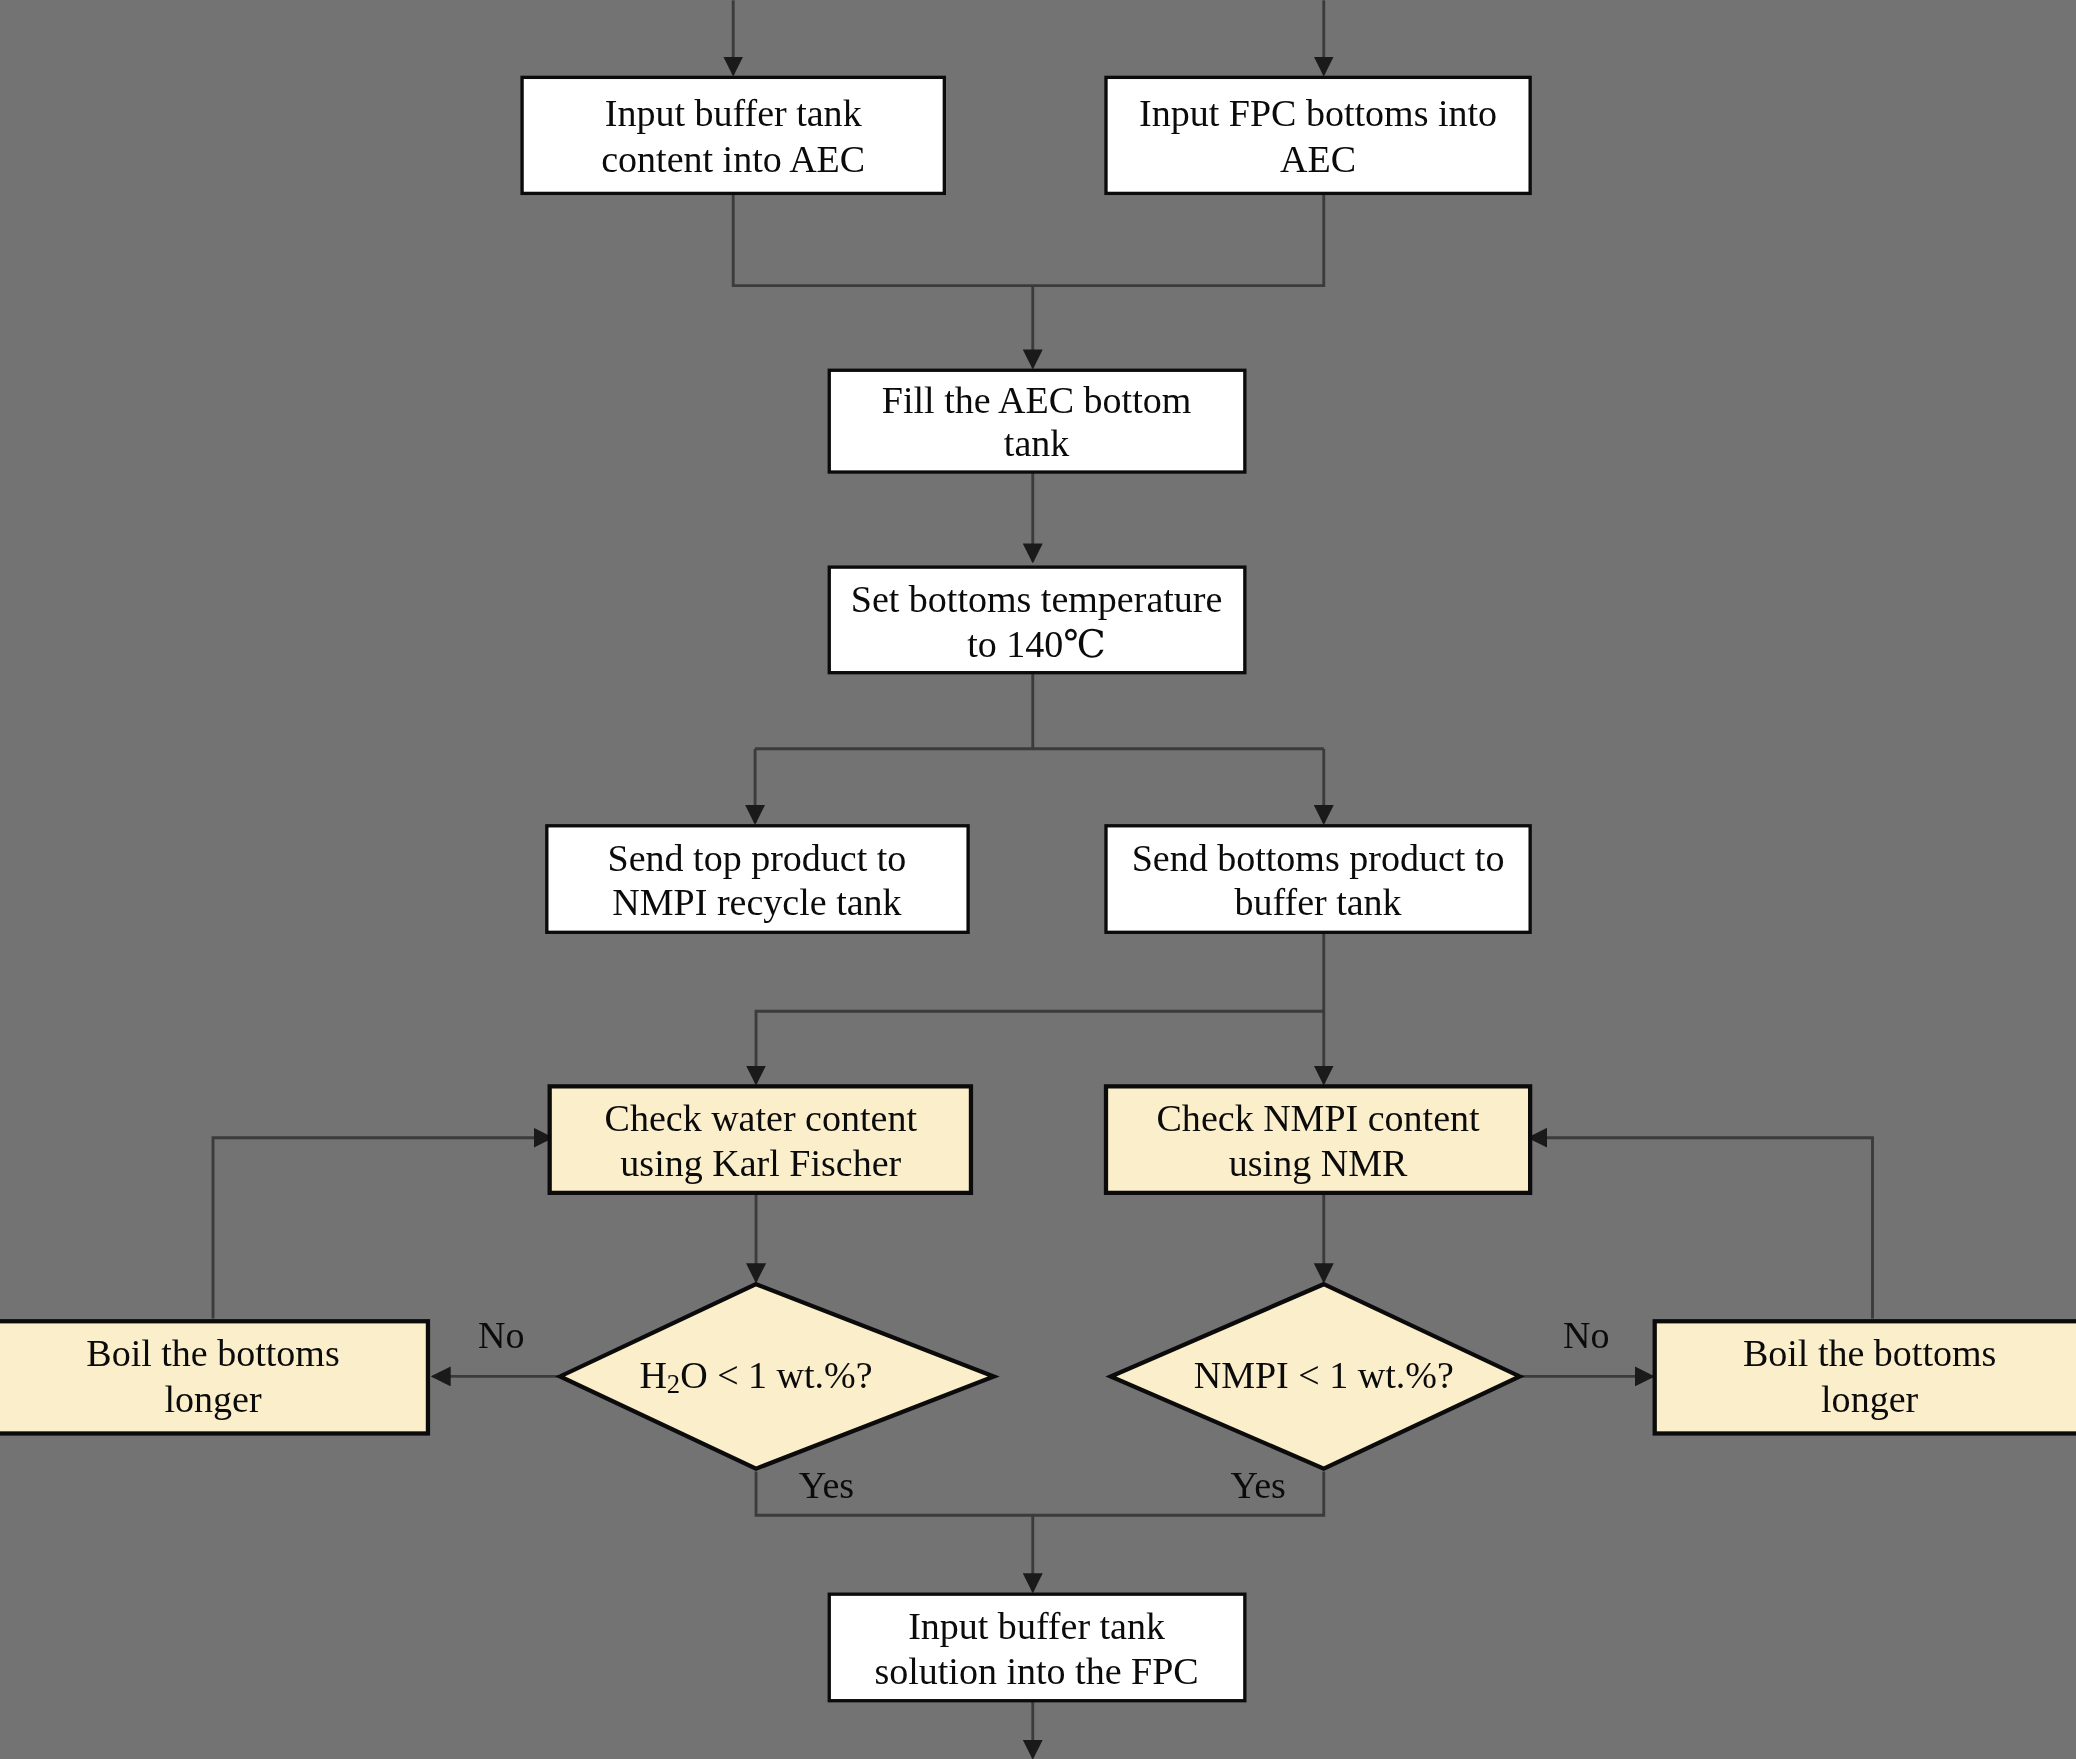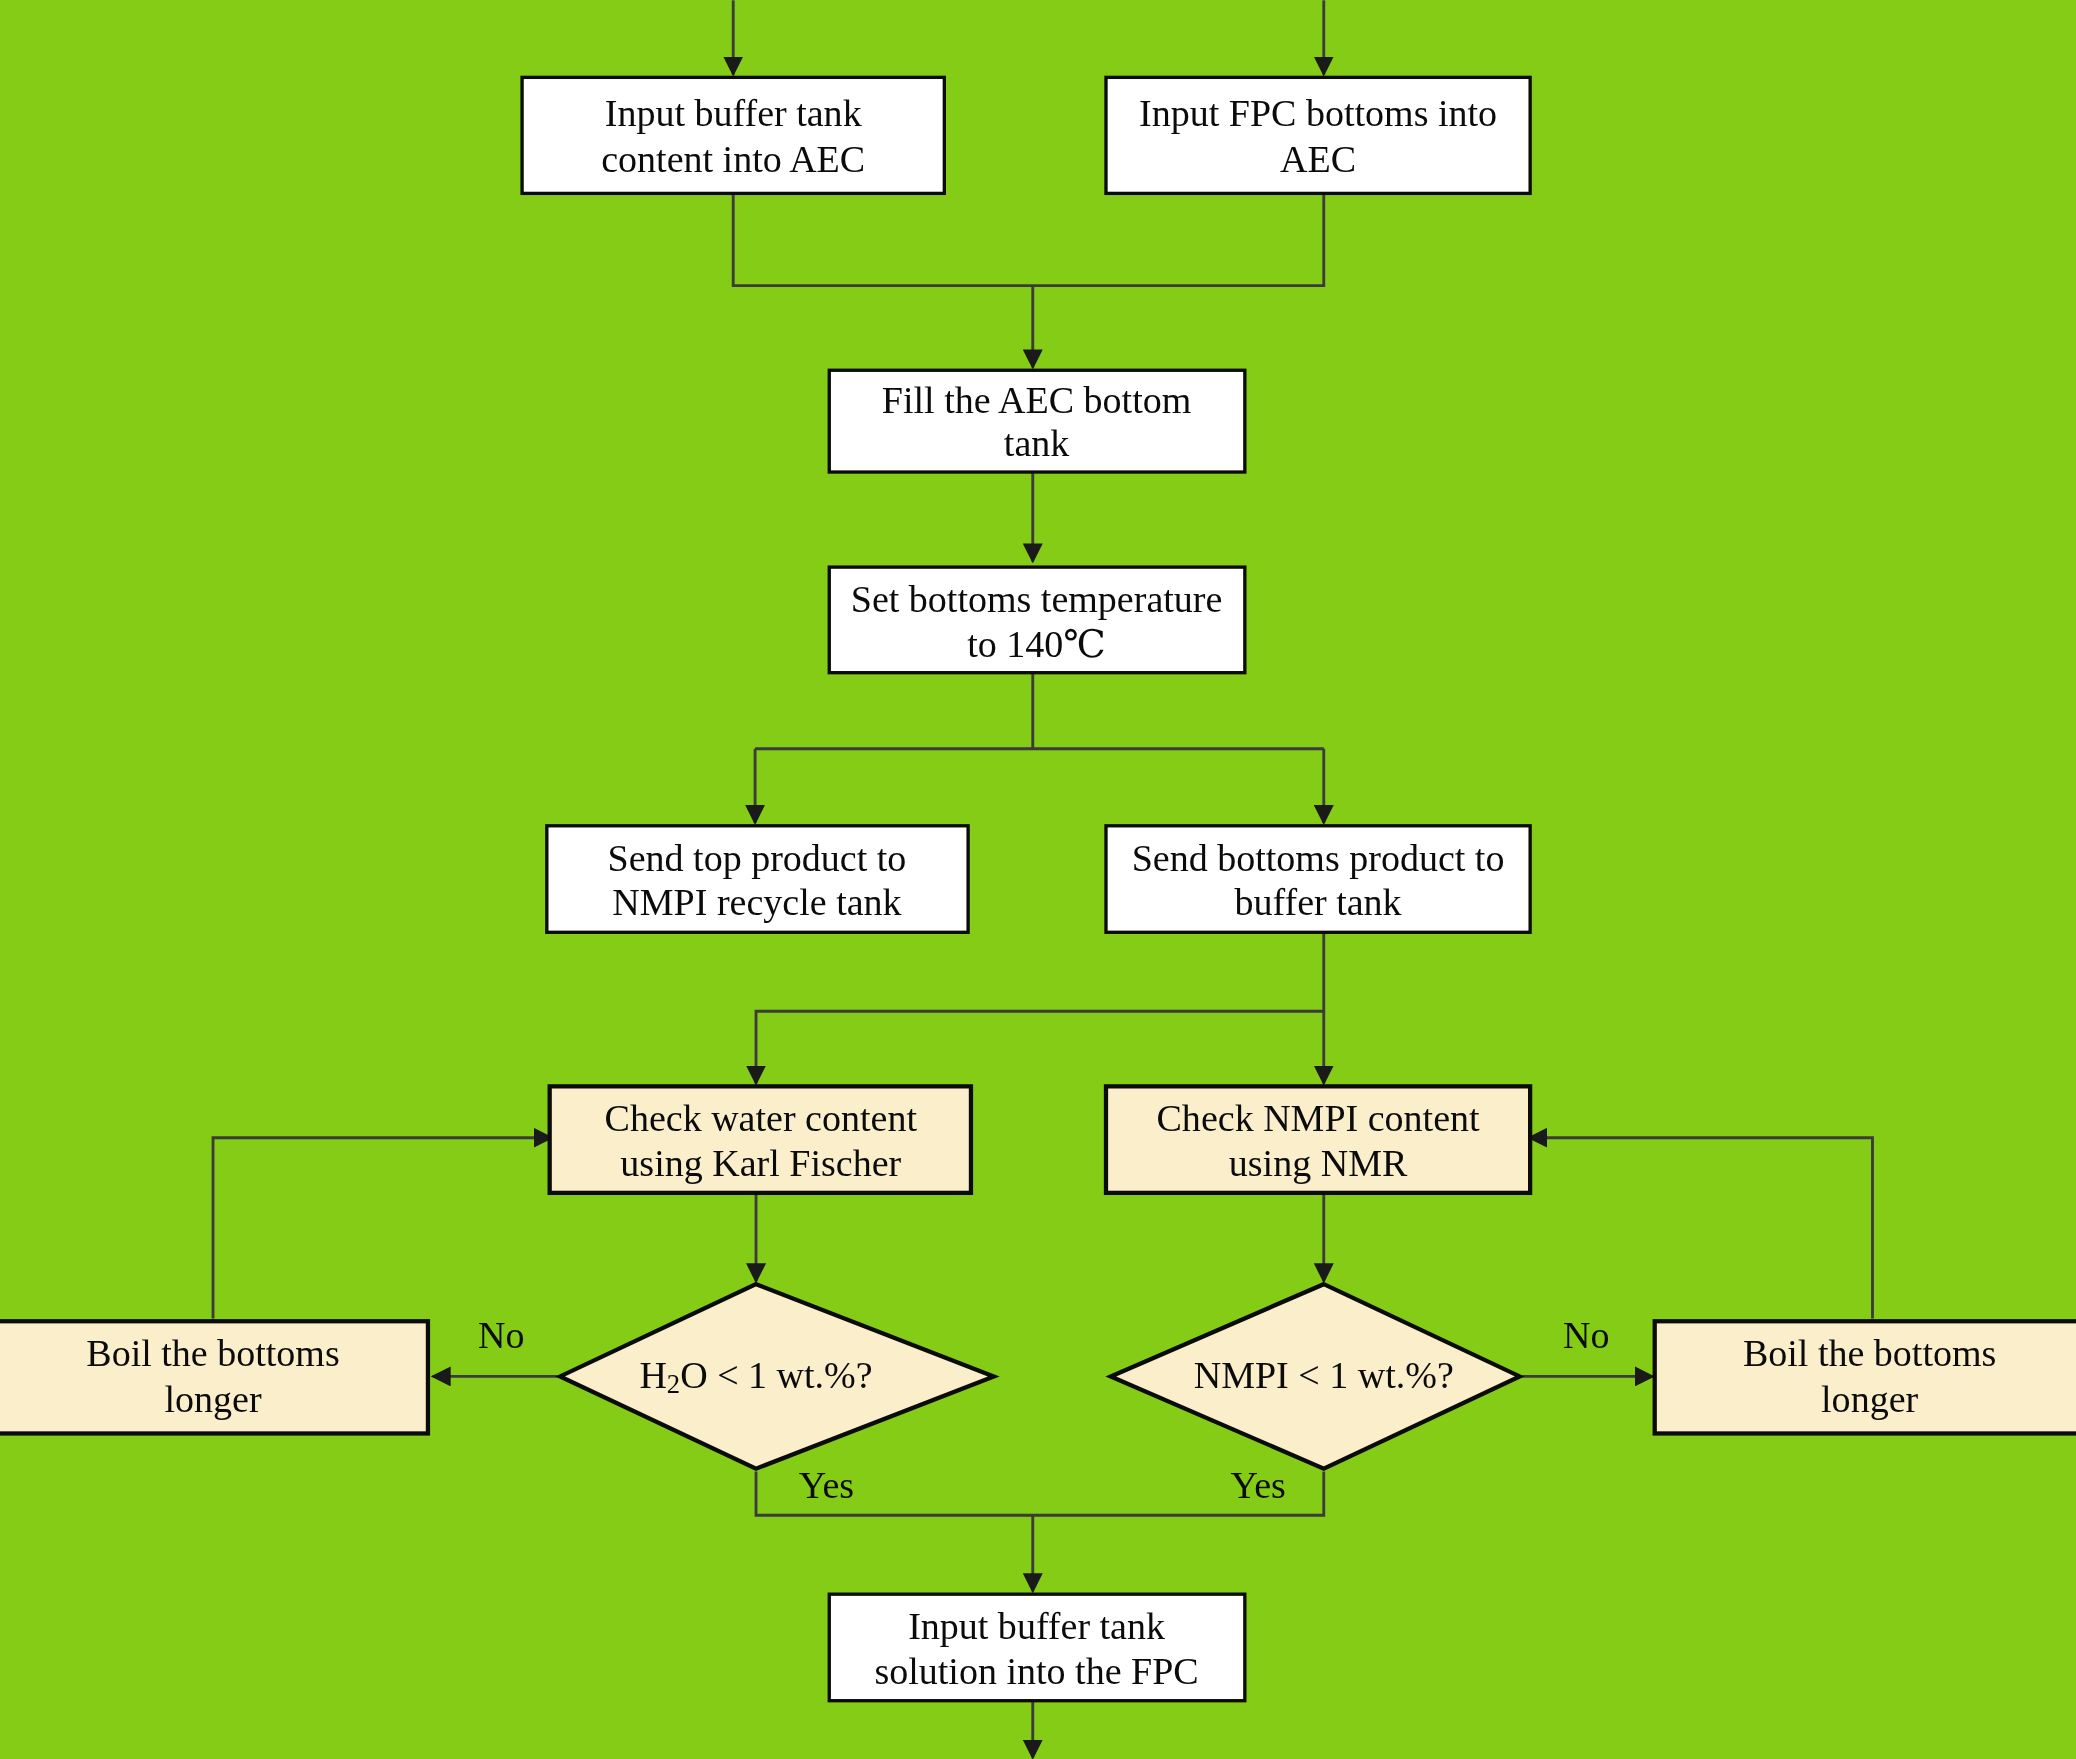--- a/index.html
+++ b/index.html
@@ -4,21 +4,21 @@
 <style>
   html, body {
     margin: 0;
     padding: 0;
     background: #ffffff;
   }
   #flow-root {
     position: relative;
     width: 2076px;
     height: 1760px;
-    background: #84cc16;
+    background: #737373;
     font-family: "Liberation Serif", "DejaVu Serif", serif;
   }
   svg#flow-svg {
     position: absolute;
     top: 0;
     left: 0;
     width: 2076px;
     height: 1760px;
     display: block;
   }

